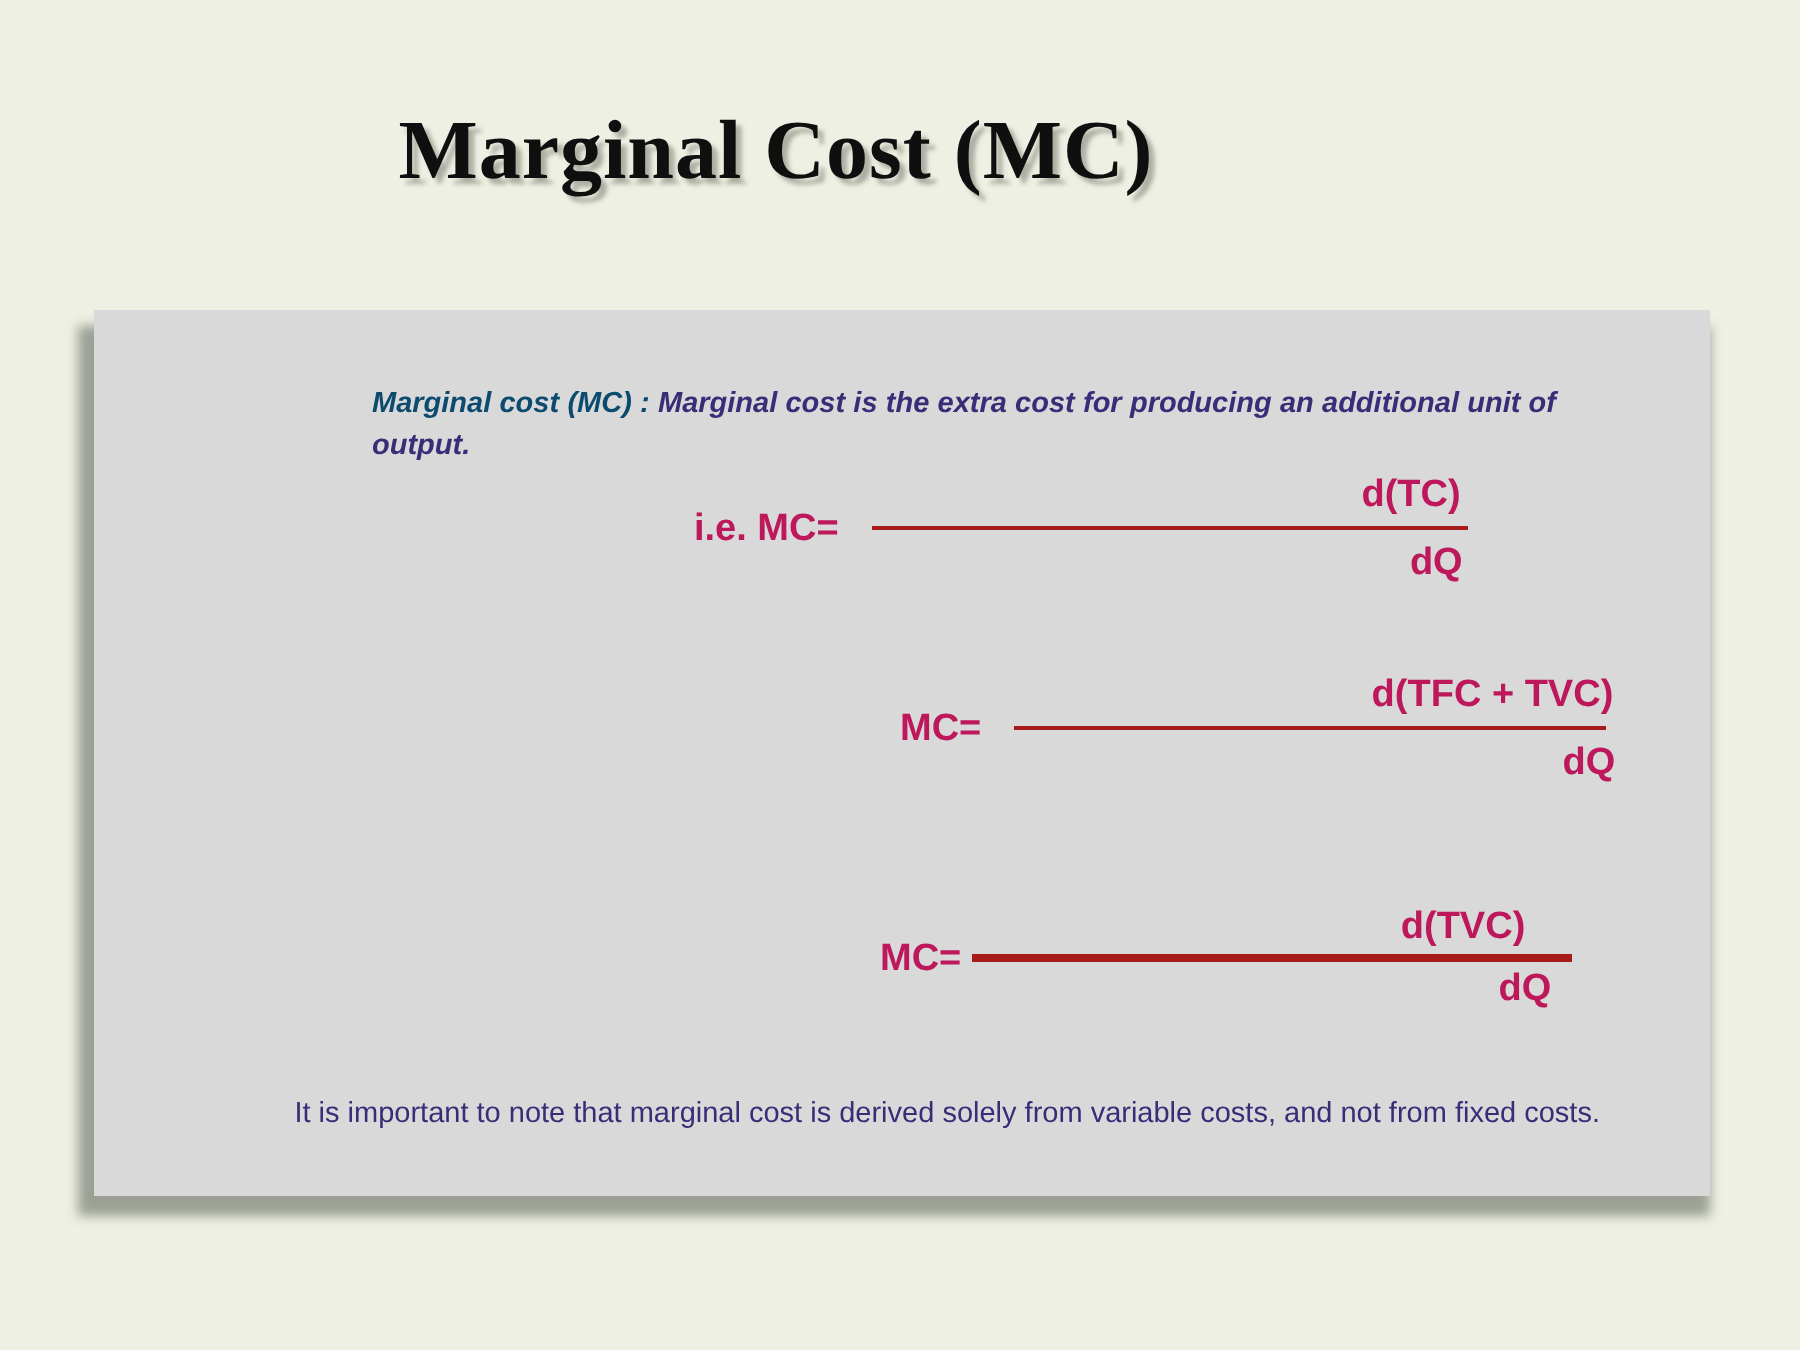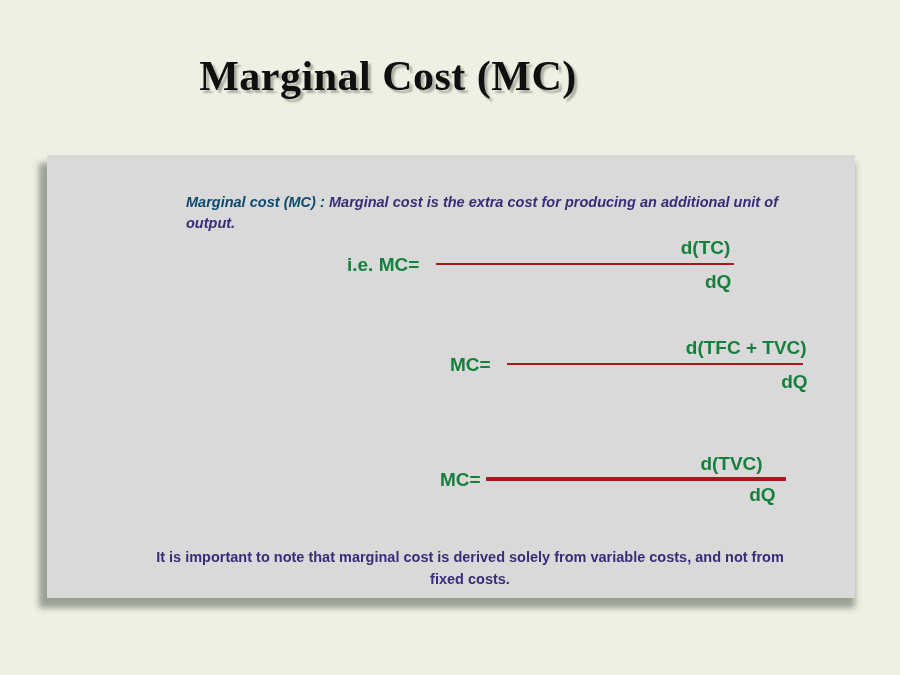--- a/index.html
+++ b/index.html
@@ -66,21 +66,21 @@
   }
   #definition .term {
     color: #0c4a6e;
   }
 
   
   .formula {
     position: absolute;
     display: flex;
     align-items: center;
-    color: #15803d;
+    color: #be185d;
     font-weight: bold;
   }
   .formula .lhs {
     font-size: 19px;
     white-space: nowrap;
     line-height: 1;
   }
   .fraction {
     display: flex;
     flex-direction: column;
@@ -129,23 +129,23 @@
   #formula-3 .num { transform: translateX(-23px); }
 
   
   #closing-note {
     position: absolute;
     left: 140px;
     top: 546px;
     width: 660px;
     font-size: 14.5px;
     line-height: 22px;
-    font-weight: bold;
+    font-weight: normal;
     color: #3b2c78;
-    text-align: center;
+    text-align: right;
   }
 </style>
 </head>
 <body>
 
 <div id="content-panel-shadow"></div>
 <div id="content-panel"></div>
 
 <div id="slide-title">Marginal Cost (MC)</div>
 

